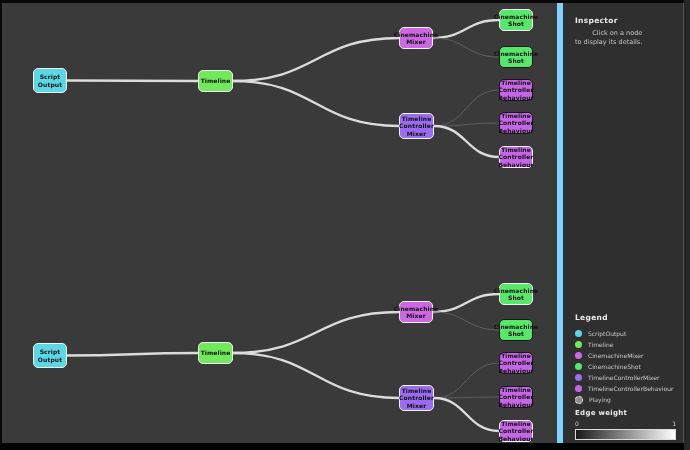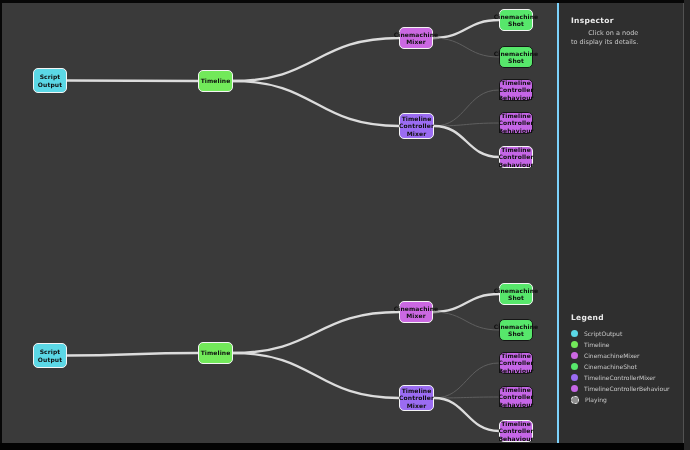--- a/index.html
+++ b/index.html
@@ -6,21 +6,21 @@
   .stage{position:relative;width:690px;height:450px;background:#3a3a3a;overflow:hidden;
          font-family:"DejaVu Sans",sans-serif;}
   svg.edges{position:absolute;left:0;top:0;width:690px;height:450px;}
   .node{position:absolute;display:flex;align-items:center;justify-content:center;
         border-radius:5px;border:1.5px solid #161616;box-sizing:border-box;
         font-size:6px;line-height:1.18;font-weight:700;color:#101010;text-align:center;
         white-space:pre-line;letter-spacing:.1px;}
   .node.playing{border-color:#f4f4f4;}
   
   .panel{position:absolute;top:3px;bottom:7px;left:557px;right:6px;background:#2f2f2f;
-         border-left:2px solid #7dd3fc;border-right:1px solid #525252;box-sizing:border-box;}
+         border-left:6px solid #7dd3fc;border-right:1px solid #525252;box-sizing:border-box;}
   .panel .inner{position:relative;height:100%;}
   .p-title{position:absolute;left:12px;font-size:7.5px;font-weight:700;color:#ececec;letter-spacing:.3px;}
   .hint{position:absolute;left:12px;top:26px;font-size:6.5px;line-height:1.45;color:#c6c6c6;white-space:pre-line;text-align:right;}
   .legend{position:absolute;left:12px;top:310px;right:8px;}
   .lg-title{font-size:7.5px;font-weight:700;color:#ececec;letter-spacing:.3px;margin-bottom:6px;}
   .lg-row{display:flex;align-items:center;height:11px;}
   .dot{width:7px;height:7px;border-radius:50%;margin-right:6px;flex:0 0 auto;}
   .dot.playing-dot{background:#8d8d8d;border:1px dashed #e9e9e9;width:6px;height:6px;}
   .lg-label{font-size:6px;color:#c9c9c9;white-space:nowrap;}
   .ew{position:absolute;left:12px;top:406px;right:7px;}
@@ -134,20 +134,28 @@
         <div class="lg-row">
           <span class="dot" style="background: rgb(197, 102, 230);"></span>
           <span class="lg-label">TimelineControllerBehaviour</span>
         </div>
         <div class="lg-row">
           <span class="dot playing-dot"></span>
           <span class="lg-label">Playing</span>
         </div>
       </div>
 
+      <div class="ew">
+        <div class="ew-title">Edge weight</div>
+        <div class="ew-scale">
+          <span>0</span>
+          <span>1</span>
+        </div>
+        <div class="ew-bar"></div>
+      </div>
     </div>
   </div>
 
   <div class="frame top"></div>
   <div class="frame left"></div>
   <div class="frame bottom"></div>
   <div class="frame right"></div>
 </div>
 
 </body></html>

